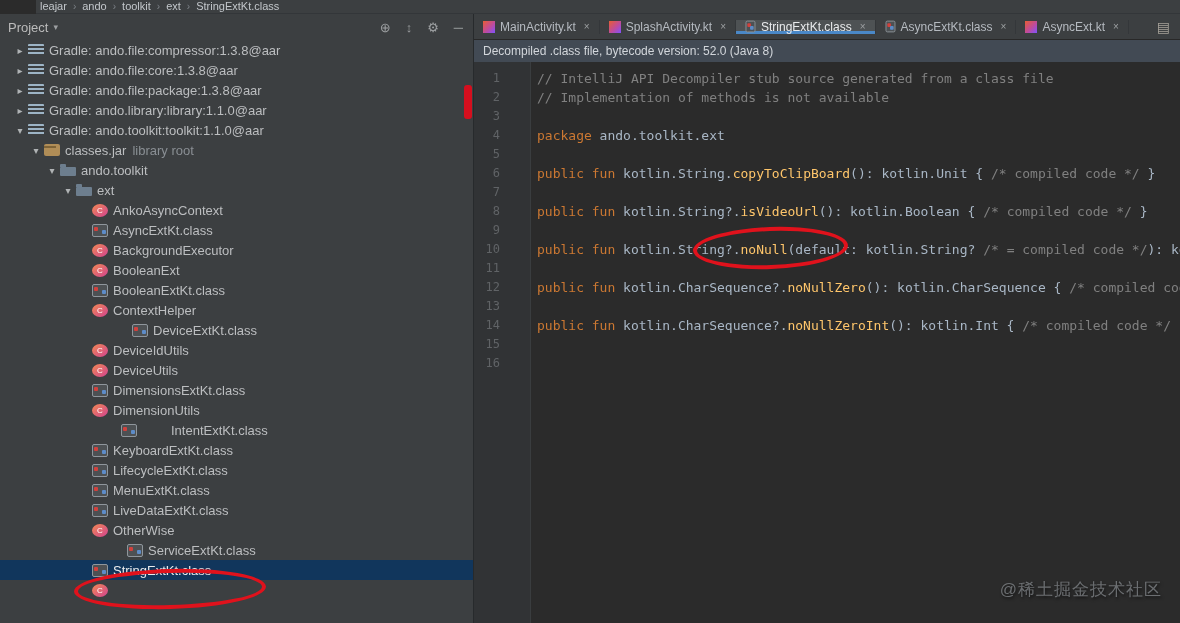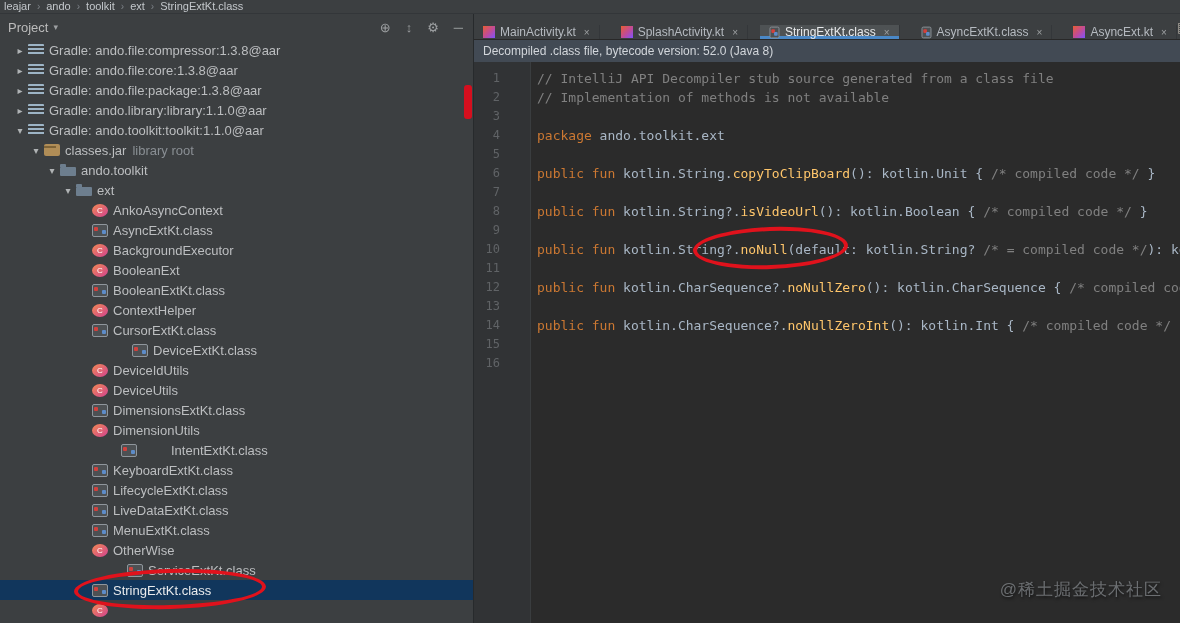--- a/index.html
+++ b/index.html
@@ -4,21 +4,21 @@
 <style>
   * { box-sizing: border-box; }
   html,body { margin:0; padding:0; }
   body {
     width:1180px; height:623px; overflow:hidden; position:relative;
     background:#2b2b2b; font-family:"Liberation Sans", sans-serif;
     -webkit-font-smoothing:antialiased;
   }
 
   
-  #breadcrumb-bar { height:14px; background:#3c3f41; overflow:hidden; border-bottom:1px solid #333639; }
+  #breadcrumb-bar { height:14px; background:#3c3f41; overflow:hidden; border-bottom:1px solid #333639;margin-left:36px; }
   #breadcrumb-inner { display:flex; align-items:center; gap:6px; height:20px; margin-top:-4px; padding-left:4px;
     font-size:11px; color:#c3c7cb; white-space:nowrap; }
   .bc-sep { color:#7d8287; font-size:10px; }
   .bc-item { color:#c3c7cb; }
 
   
   #main { display:flex; height:609px; }
 
   
   #project-panel { width:474px; min-width:474px; background:#3c3f41; border-right:1px solid #272a2c;
@@ -179,25 +179,20 @@
         <div class="tree-row" style="padding-left: 76px;">
           <span class="tree-arrow"></span>
           <span class="t-icon class-file-icon"></span>
           <span class="tree-label">BooleanExtKt.class</span>
         </div>
         <div class="tree-row" style="padding-left: 76px;">
           <span class="tree-arrow"></span>
           <span class="t-icon kotlin-class-icon">C</span>
           <span class="tree-label">ContextHelper</span>
         </div>
-        <div class="tree-row" style="padding-left: 76px;">
-          <span class="tree-arrow"></span>
-          <span class="t-icon class-file-icon"></span>
-          <span class="tree-label">CursorExtKt.class</span>
-        </div>
         <div class="tree-row" style="padding-left: 116px;">
           <span class="tree-arrow"></span>
           <span class="t-icon class-file-icon"></span>
           <span class="tree-label">DeviceExtKt.class</span>
         </div>
         <div class="tree-row" style="padding-left: 76px;">
           <span class="tree-arrow"></span>
           <span class="t-icon kotlin-class-icon">C</span>
           <span class="tree-label">DeviceIdUtils</span>
         </div>
@@ -227,26 +222,26 @@
           <span class="tree-label">KeyboardExtKt.class</span>
         </div>
         <div class="tree-row" style="padding-left: 76px;">
           <span class="tree-arrow"></span>
           <span class="t-icon class-file-icon"></span>
           <span class="tree-label">LifecycleExtKt.class</span>
         </div>
         <div class="tree-row" style="padding-left: 76px;">
           <span class="tree-arrow"></span>
           <span class="t-icon class-file-icon"></span>
+          <span class="tree-label">MenuExtKt.class</span>
+        </div>
+        <div class="tree-row" style="padding-left: 76px;">
+          <span class="tree-arrow"></span>
+          <span class="t-icon class-file-icon"></span>
           <span class="tree-label">LiveDataExtKt.class</span>
-        </div>
-        <div class="tree-row" style="padding-left: 76px;">
-          <span class="tree-arrow"></span>
-          <span class="t-icon class-file-icon"></span>
-          <span class="tree-label">MenuExtKt.class</span>
         </div>
         <div class="tree-row" style="padding-left: 76px;">
           <span class="tree-arrow"></span>
           <span class="t-icon kotlin-class-icon">C</span>
           <span class="tree-label">OtherWise</span>
         </div>
         <div class="tree-row" style="padding-left: 111px;">
           <span class="tree-arrow"></span>
           <span class="t-icon class-file-icon"></span>
           <span class="tree-label">ServiceExtKt.class</span>
@@ -259,21 +254,21 @@
         <div class="tree-row" style="padding-left: 76px;">
           <span class="tree-arrow"></span>
           <span class="t-icon kotlin-class-icon">C</span>
           <span class="tree-label"></span>
         </div>
       </div>
   </div>
 
   <div id="editor-area">
     <div id="tab-bar">
-      <div id="tabs" style="display:flex;align-items:flex-end;gap:12px;">
+      <div id="tabs" style="display:flex;align-items:center;">
           <div class="tab">
             <span class="tab-icon kotlin-file-icon"></span>
             <span class="tab-label">MainActivity.kt</span>
             <span class="tab-close">×</span>
           </div>
           <div class="tab">
             <span class="tab-icon kotlin-file-icon"></span>
             <span class="tab-label">SplashActivity.kt</span>
             <span class="tab-close">×</span>
           </div>

